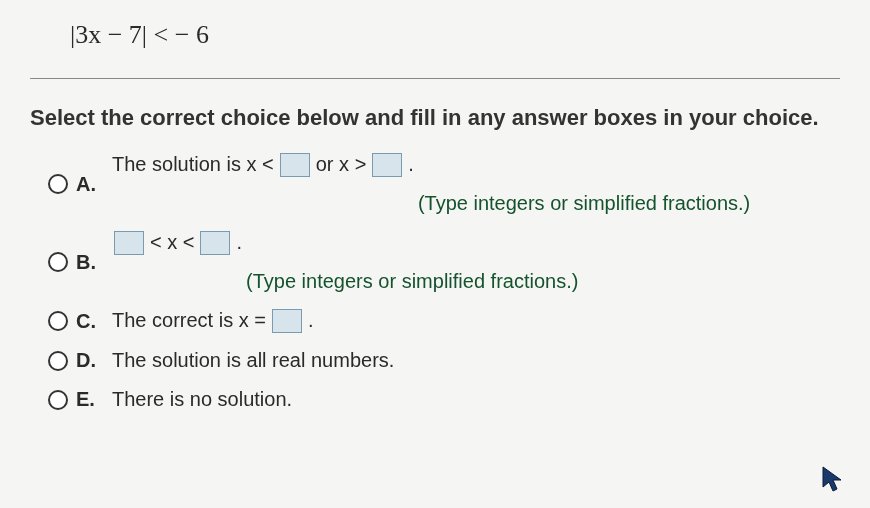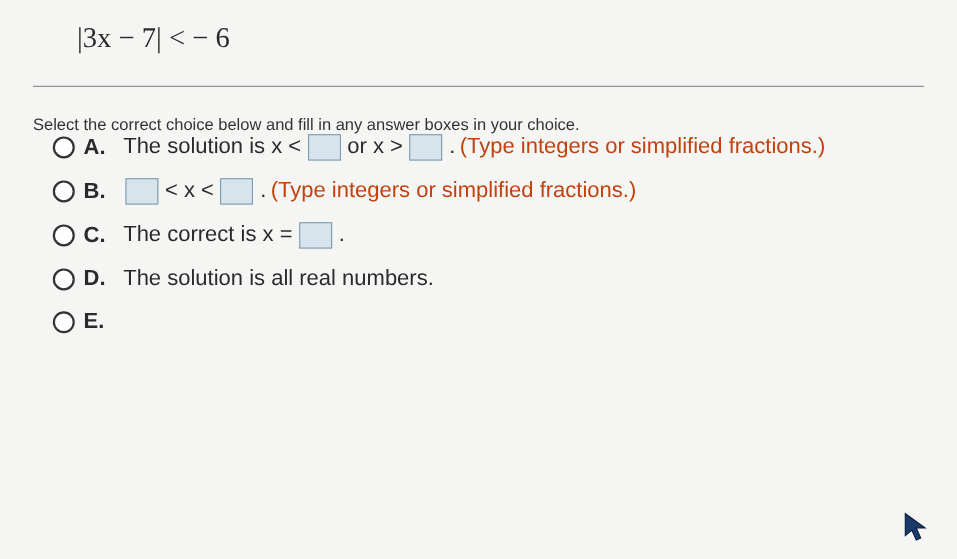--- a/index.html
+++ b/index.html
@@ -22,22 +22,23 @@
       margin-bottom: 28px;
       padding-left: 40px;
       font-family: Liberation Serif, serif;
     }
     .divider {
       border: none;
       border-top: 1px solid #888;
       margin-bottom: 26px;
     }
     .instruction {
-      font-size: 15px;
-      font-weight: 400;
+      font-size: 22px;
+      font-weight: 700;
+      margin-bottom: 22px;
       color: #333;
     }
     .choices {
       padding-left: 18px;
     }
     .choice-row {
       display: flex;
       align-items: center;
       margin-bottom: 16px;
       font-size: 20px;
@@ -66,21 +67,22 @@
     .answer-box {
       display: inline-block;
       width: 30px;
       height: 24px;
       background: #d8e4ec;
       border: 1px solid #7a9ab0;
       vertical-align: middle;
       margin: 0 2px;
     }
     .hint {
-      color: #c2410c;
+      color: #14532d;
+      margin-top: 39px;
     }
     .cursor-icon {
       position: absolute;
       bottom: 6px;
       right: 24px;
       font-size: 28px;
       color: #1a3a6a;
     }
   </style>
 </head>
@@ -133,20 +135,23 @@
     <div class="radio"></div>
     <span class="choice-letter">D.</span>
     <div class="choice-text">
       <span>The solution is all real numbers.</span>
     </div>
   </div>
 
   <div class="choice-row">
     <div class="radio"></div>
     <span class="choice-letter">E.</span>
+    <div class="choice-text">
+      <span>There is no solution.</span>
+    </div>
   </div>
 
 </div>
 
 <div class="cursor-icon">
   <svg width="26" height="30" viewBox="0 0 26 30">
     <path d="M 3 2 L 3 22 L 9 17 L 13 26 L 17 24 L 13 15 L 21 15 Z" fill="#1a3a6a" stroke="#0a1a3a" stroke-width="1"></path>
   </svg>
 </div>
 

